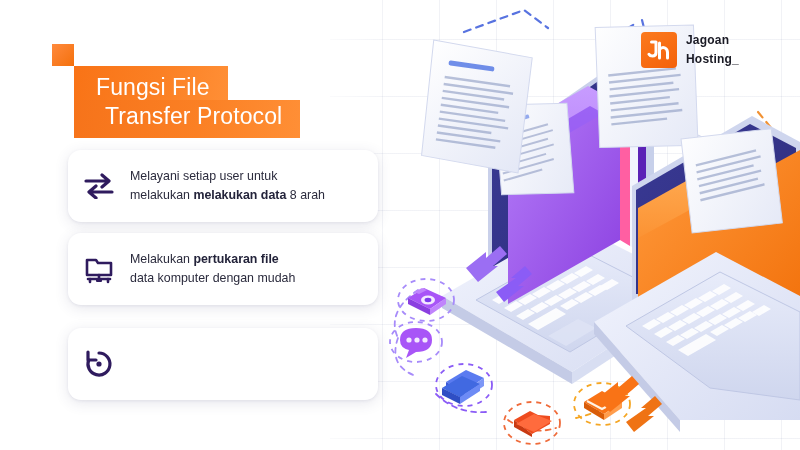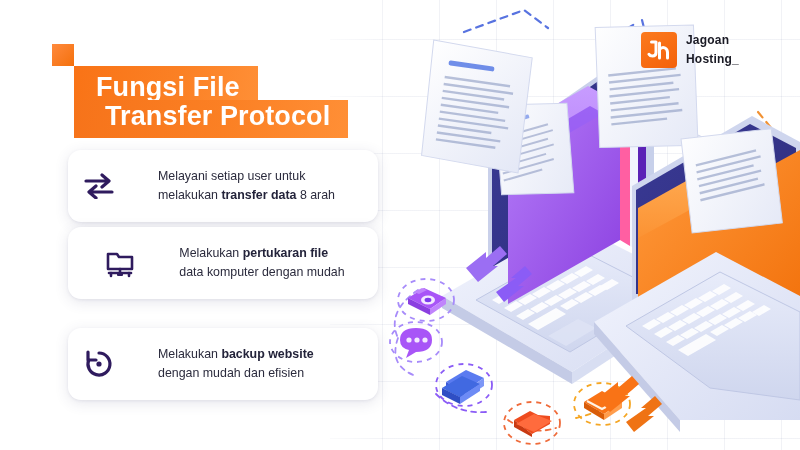--- a/index.html
+++ b/index.html
@@ -40,33 +40,33 @@
     position:absolute;left:22px;top:22px;
     padding:7px 18px 2px 22px;
     background:linear-gradient(100deg,#f97316 0%,#fb8024 55%,#ff8f36 100%);
   }
   .title-bar2{
     position:absolute;left:22px;top:56px;
     padding:2px 18px 8px 31px;
     background:linear-gradient(100deg,#f6731a 0%,#fb8024 55%,#ff8f36 100%);
   }
   .title-line{
-    color:#ffffff;font-size:27px;font-weight:bold;letter-spacing:.1px;
+    color:#ffffff;font-size:23px;font-weight:normal;letter-spacing:.1px;
     line-height:28px;white-space:nowrap;
   }
 
   
   .card{
     position:absolute;left:68px;width:310px;height:72px;
     background:#ffffff;border-radius:13px;
     box-shadow:0 3px 14px rgba(60,60,110,.13), 0 1px 3px rgba(60,60,110,.08);
-    display:flex;align-items:center;gap:28px;
+    display:flex;align-items:center;
   }
   #card0{top:150px;}
-  #card1{top:227px;justify-content:center;}
+  #card1{top:233px;}
   #card2{top:328px;}
   .card-icon{
     width:62px;flex:0 0 62px;display:flex;align-items:center;justify-content:center;
     color:#2f1b5e;
   }
   .card-text{
     font-size:12.4px;color:#2b2b3d;line-height:19px;padding-right:12px;
   }
   .card-text b{font-weight:bold;color:#23233a;}
 
@@ -394,21 +394,21 @@
 
   <div class="card" id="card0">
     <div class="card-icon">
       <svg width="30" height="26" viewBox="0 0 30 26">
         <path d="M2 8 H24 M18 2 L25 8 L18 14" fill="none" stroke="#2f1b5e" stroke-width="3.2" stroke-linecap="round" stroke-linejoin="round"></path>
         <path d="M28 19 H6 M12 13 L5 19 L12 25" fill="none" stroke="#2f1b5e" stroke-width="3.2" stroke-linecap="round" stroke-linejoin="round"></path>
       </svg>
     </div>
     <div class="card-text">
       <span>Melayani setiap user untuk</span><br>
-      <span>melakukan </span><b>transfer data</b><span> 8 arah</span>
+      <span>melakukan </span><b>melakukan data</b><span> 8 arah</span>
     </div>
   </div>
 
   <div class="card" id="card1">
     <div class="card-icon">
       <svg width="30" height="30" viewBox="0 0 30 30">
         <path d="M3 6 H12 L14 9 H27 V21 H3 Z" fill="none" stroke="#2f1b5e" stroke-width="2.6" stroke-linejoin="round"></path>
         <path d="M15 21 V25" stroke="#2f1b5e" stroke-width="2.6" stroke-linecap="round"></path>
         <path d="M4 25 H26" stroke="#2f1b5e" stroke-width="2.6" stroke-linecap="round"></path>
         <path d="M6 25 V28 M24 25 V28" stroke="#2f1b5e" stroke-width="2.6" stroke-linecap="round"></path>
@@ -422,24 +422,20 @@
   </div>
 
   <div class="card" id="card2">
     <div class="card-icon">
       <svg width="30" height="30" viewBox="0 0 30 30">
         <path d="M15 4 a11 11 0 1 1 -10.3 7" fill="none" stroke="#2f1b5e" stroke-width="3.2" stroke-linecap="round"></path>
         <path d="M4 3 L4 11 L12 11" fill="none" stroke="#2f1b5e" stroke-width="3.2" stroke-linecap="round" stroke-linejoin="round"></path>
         <circle cx="15" cy="15" r="2.6" fill="#2f1b5e"></circle>
       </svg>
     </div>
-    <div class="card-text">
-      <span>Melakukan </span><b>backup website</b><br>
-      <span>dengan mudah dan efisien</span>
-    </div>
   </div>
 
   <div class="logo">
     <div class="logo-mark">
       <svg width="24" height="22" viewBox="0 0 24 22">
         <path d="M4.5 3 L9 3 L9 13.5 Q9 17 5.5 17 Q3 17 2 15.2" fill="none" stroke="#ffffff" stroke-width="3" stroke-linecap="round" stroke-linejoin="round"></path>
         <path d="M12.5 19 L12.5 4 M12.5 10.5 Q15 7.5 18 9 Q20.5 10.3 20.5 13.6 L20.5 19" fill="none" stroke="#ffffff" stroke-width="3" stroke-linecap="round" stroke-linejoin="round"></path>
       </svg>
     </div>
     <div>

